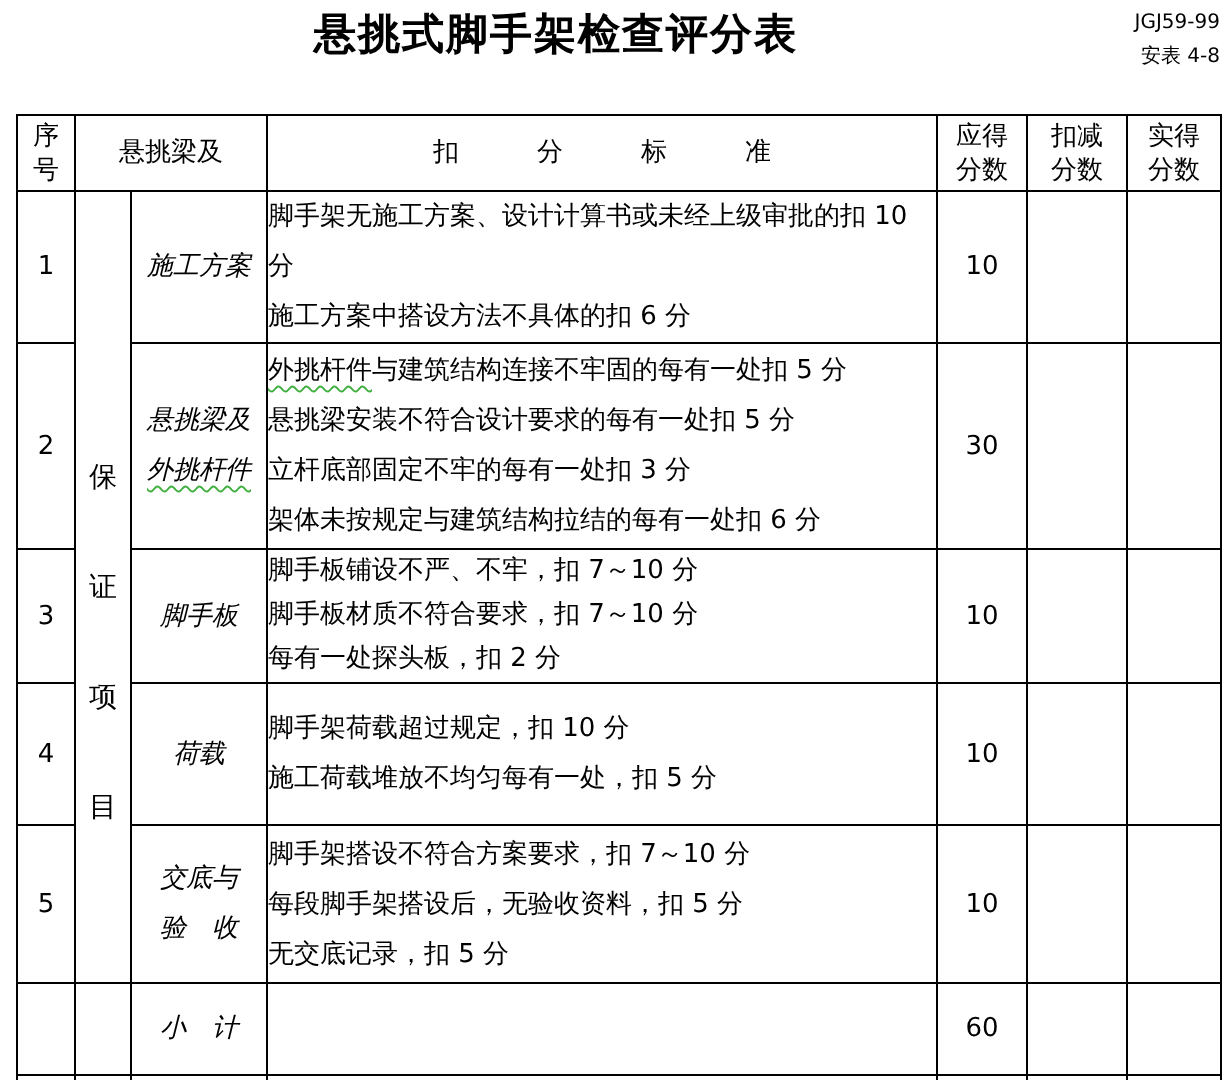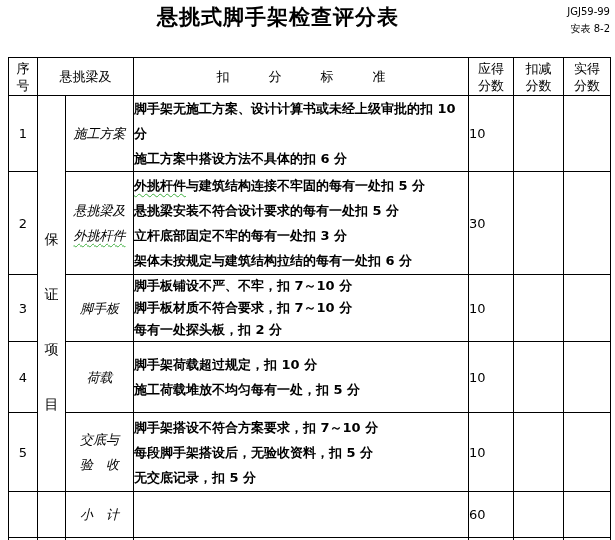--- a/index.html
+++ b/index.html
@@ -41,23 +41,23 @@
   tr.r4 { height: 71px; }
   tr.r5 { height: 79px; }
   tr.rsub { height: 46px; }
   tr.rstub { height: 10px; }
 
   .th { text-align: center; font-size: 12.5px; line-height: 16px; }
   .c-seq { text-align: center; }
   .c-item { text-align: center; }
   .item-line { line-height: 25px; white-space: pre; font-style: italic; }
   .c-std { padding: 0 4px 0 7px; }
-  .std-line { line-height: 25px; font-weight: bold; }
+  .std-line { line-height: 25px; }
   tr.r3 .std-line { line-height: 22px; }
-  .c-num { }
+  .c-num { text-align: center; }
 
   .vert {
     height: 393px; display: flex; flex-direction: column;
     align-items: center; justify-content: center;
     gap: 38px; padding-top: 56px; font-size: 14px;
   }
   .squiggle {
     text-decoration-line: underline;
     text-decoration-style: wavy;
     text-decoration-color: var(--sq);
@@ -67,21 +67,21 @@
 </style>
 </head>
 <body>
 
 <div class="page">
 
   <h1 class="doc-title">悬挑式脚手架检查评分表</h1>
 
   <div class="corner">
     <div>JGJ59-99</div>
-    <div>安表 8-2</div>
+    <div>安表 4-8</div>
   </div>
 
   <table class="score">
     <colgroup>
       <col style="width:29px">
         <col style="width:28px">
         <col style="width:68px">
       <col style="width:335px">
         <col style="width:45px">
         <col style="width:50px">

